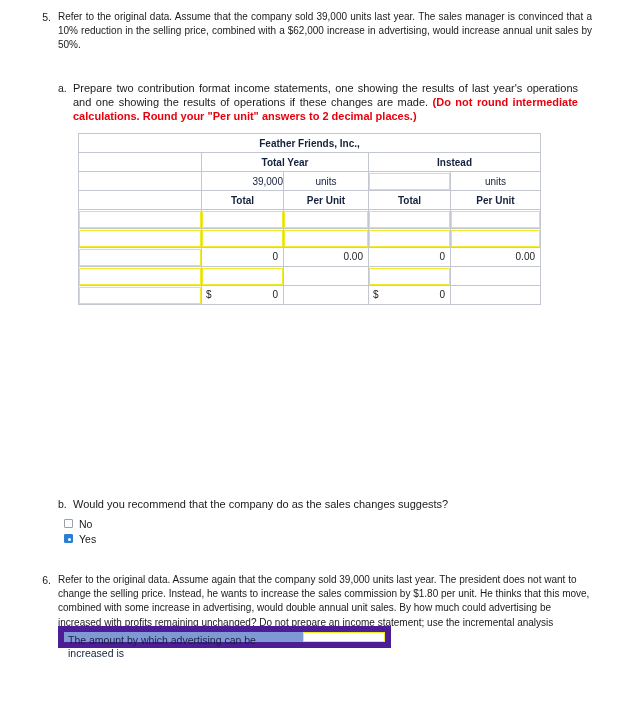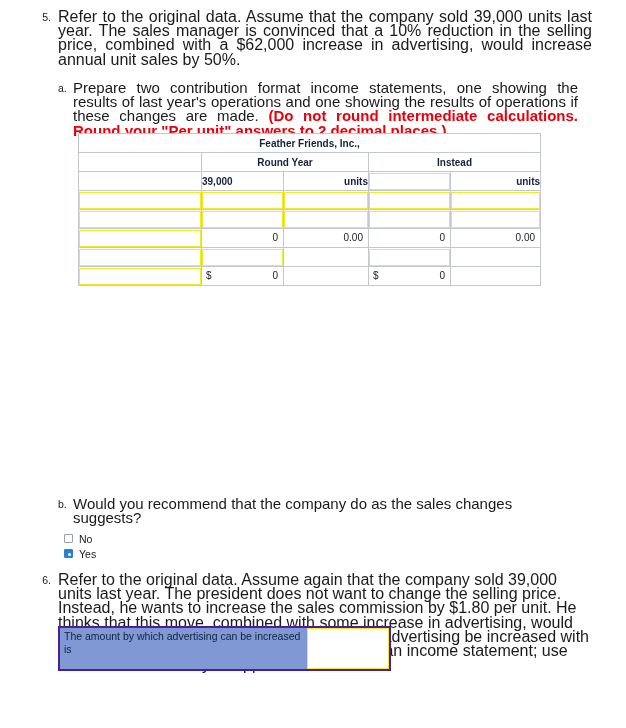--- a/index.html
+++ b/index.html
@@ -26,35 +26,35 @@
     width: 24px;
     flex: 0 0 24px;
     text-align: right;
     padding-right: 7px;
     font-size: 10.5px;
     line-height: 14.2px;
   }
   .q-body {
     flex: 1;
     line-height: 14.2px;
-    font-size: 16px;
+    font-size: 10px;
   }
   .justify { text-align: justify; }
   .red { color: #e8000d; font-weight: bold; }
 
   
   .sub-block { position: absolute; display: flex; }
   .sub-letter {
     width: 15px;
     flex: 0 0 15px;
     text-align: left;
     font-size: 10.5px;
     line-height: 14.2px;
   }
-  .sub-body { flex: 1; line-height: 14.2px; font-size: 15px; }
+  .sub-body { flex: 1; line-height: 14.2px; font-size: 11px; }
 
   
   .stmt-wrap { position: absolute; left: 78px; top: 133px; }
   table.stmt {
     border-collapse: collapse;
     table-layout: fixed;
     width: 462px;
     font-size: 10px;
     padding-left: 38px;
   }
@@ -72,29 +72,30 @@
     text-align: center;
     border: 1px solid #c9cdd6;
   }
   td.hdr-plain {
     background: #8098d4;
     border: 1px solid #c9cdd6;
   }
   td.hdr-left {
     background: #8098d4;
     color: #14213d;
-    font-weight: bold;
-    text-align: right;
+    font-weight: normal;
+    text-align: center;
     padding-left: 4px;
     border: 1px solid #c9cdd6;
   }
   td.hdr-right {
     background: #8098d4;
     color: #14213d;
-    font-weight: bold;
+    font-weight: normal;
+    text-align: right;
     padding-right: 4px;
     border: 1px solid #c9cdd6;
   }
 
   
   .inputcell {
     display: block;
     width: 100%;
     height: 17px;
     border: 1px solid #f2eb28;
@@ -166,23 +167,23 @@
     line-height: 12px;
     color: #1a1a1a;
   }
 
   
   .answer-bar {
     position: absolute;
     left: 58px;
     top: 626px;
     width: 333px;
-    height: 45px;
+    height: 22px;
     display: flex;
-    border: 2px solid #4c1d95;
+    border: 6px solid #4c1d95;
   }
   .answer-label {
     flex: 1;
     background: #8098d4;
     color: #14213d;
     font-size: 10.5px;
     line-height: 13px;
     padding: 2px 4px 0 4px;
   }
   .answer-input {
@@ -214,32 +215,39 @@
         <col style="width:85px">
         <col style="width:82px">
         <col style="width:90px">
       </colgroup>
       <tbody>
         <tr>
           <td class="hdr" colspan="5">Feather Friends, Inc.,</td>
         </tr>
         <tr>
           <td class="hdr-plain"></td>
-          <td class="hdr" colspan="2">Round Year</td>
+          <td class="hdr" colspan="2">Total Year</td>
           <td class="hdr" colspan="2">Instead</td>
         </tr>
         <tr>
           <td class="hdr-plain"></td>
           <td class="hdr-right">39,000</td>
           <td class="hdr-left">units</td>
           <td class="hdr-plain">
             <span class="units-input"></span>
           </td>
           <td class="hdr-left">units</td>
         </tr>
+        <tr>
+          <td class="hdr-plain"></td>
+          <td class="hdr">Total</td>
+          <td class="hdr">Per Unit</td>
+          <td class="hdr">Total</td>
+          <td class="hdr">Per Unit</td>
+        </tr>
 
         <tr>
           <td>
             <span class="inputcell"></span>
           </td>
           <td>
             <span class="inputcell"></span>
           </td>
           <td>
             <span class="inputcell"></span>
@@ -331,21 +339,21 @@
         </tr>
       </tbody>
     </table>
   </div>
 
   <div class="sub-block" style="left:58px; top:497px; width:520px;">
     <div class="sub-letter">b.</div>
     <div class="sub-body">Would you recommend that the company do as the sales changes suggests?</div>
   </div>
 
-  <div class="radio-group" style="left:64px; top:532px;">
+  <div class="radio-group" style="left:64px; top:517px;">
     <div class="radio-row">
       <span class="radio-box"></span>
       <span class="radio-label">No</span>
     </div>
     <div class="radio-row">
       <span class="radio-box checked"></span>
       <span class="radio-label">Yes</span>
     </div>
   </div>
 

